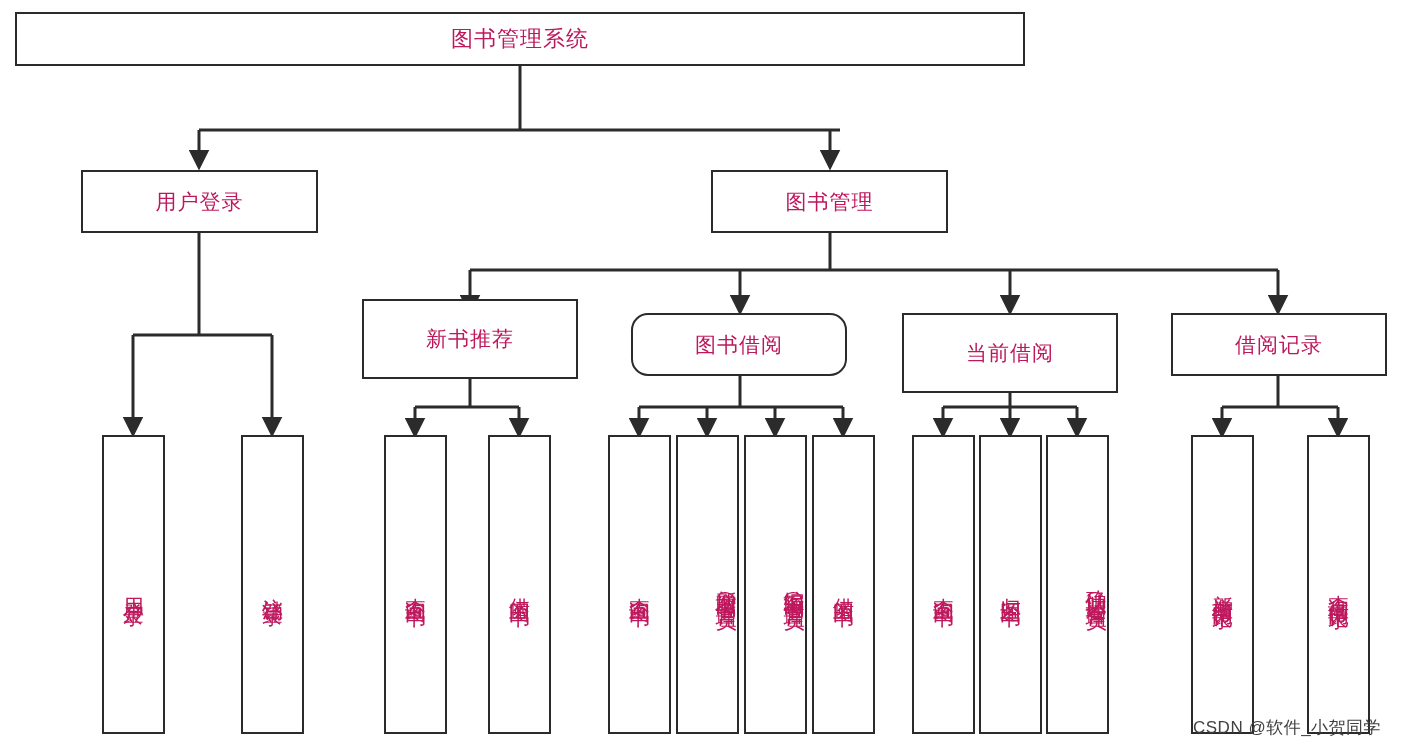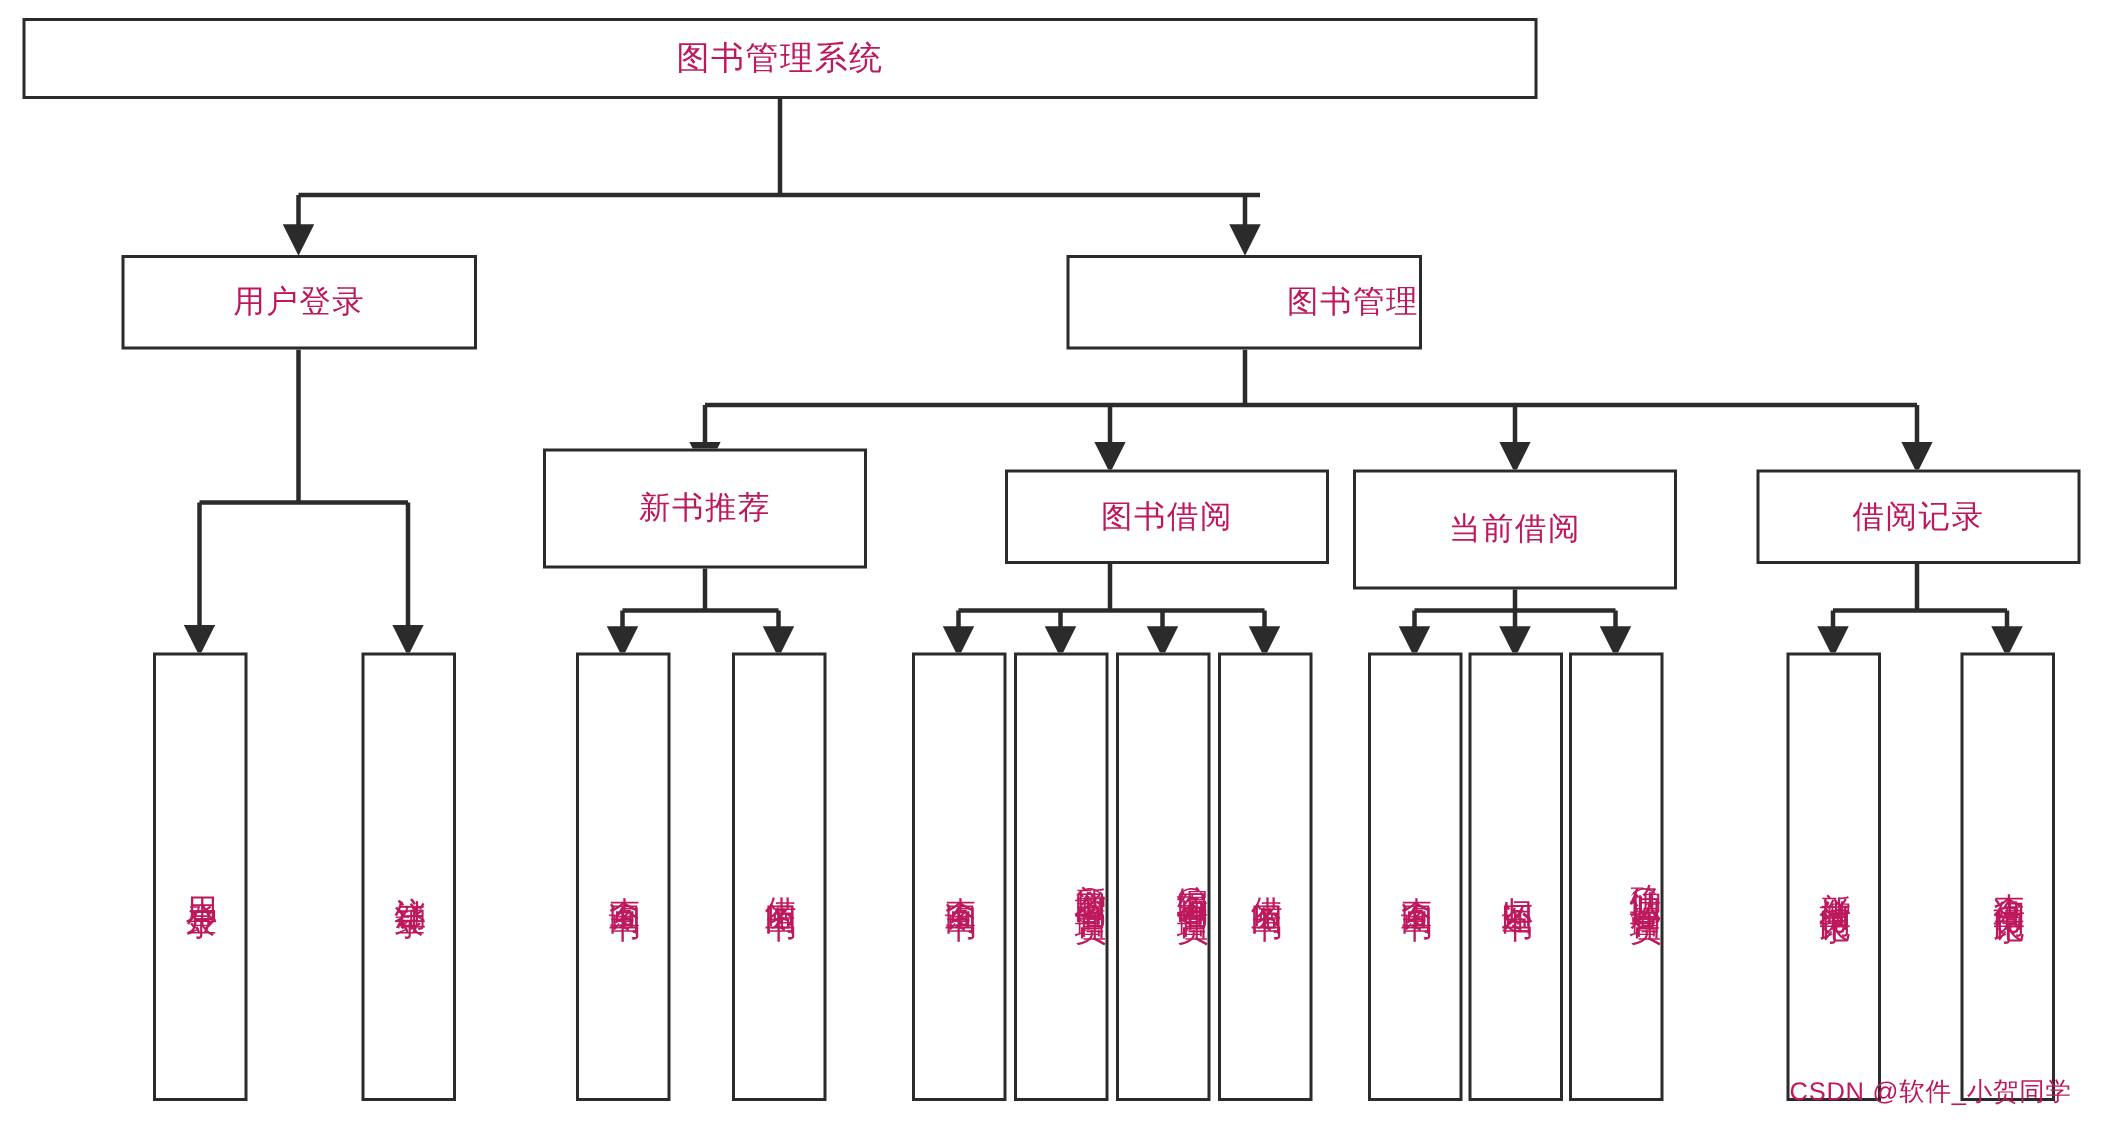--- a/index.html
+++ b/index.html
@@ -48,21 +48,21 @@
     padding-top: 4px;
     align-items: flex-start;
     justify-content: center;
     text-align: center;
   }
   .node-v.mid {
     align-items: center;
   }
   .watermark {
     position: absolute;
-    color: #be185d;
+    color: #404040;
     font-size: 17px;
     letter-spacing: 0.5px;
     white-space: nowrap;
     user-select: none;
   }
 </style>
 </head>
 <body>
 
 <div id="canvas">
@@ -117,28 +117,28 @@
     </g>
   </svg>
 
   <div class="node node-h node-root" style="left:15px; top:12px; width:1010px; height:54px;">
     <span>图书管理系统</span>
   </div>
 
   <div class="node node-h" style="left:81px; top:170px; width:237px; height:63px;">
     <span>用户登录</span>
   </div>
-  <div class="node node-h" style="left:711px; top:170px; width:237px; height:63px;justify-content:flex-end;">
+  <div class="node node-h" style="left:711px; top:170px; width:237px; height:63px;">
     <span>图书管理</span>
   </div>
 
   <div class="node node-h" style="left:362px; top:299px; width:216px; height:80px;">
     <span>新书推荐</span>
   </div>
-  <div class="node node-h" style="left:670px; top:313px; width:216px; height:63px;">
+  <div class="node node-h" style="left:631px; top:313px; width:216px; height:63px;border-radius:17px;">
     <span>图书借阅</span>
   </div>
   <div class="node node-h" style="left:902px; top:313px; width:216px; height:80px;">
     <span>当前借阅</span>
   </div>
   <div class="node node-h" style="left:1171px; top:313px; width:216px; height:63px;">
     <span>借阅记录</span>
   </div>
 
   <div class="node node-v mid" style="left:102px; top:435px; width:63px; height:299px;">

